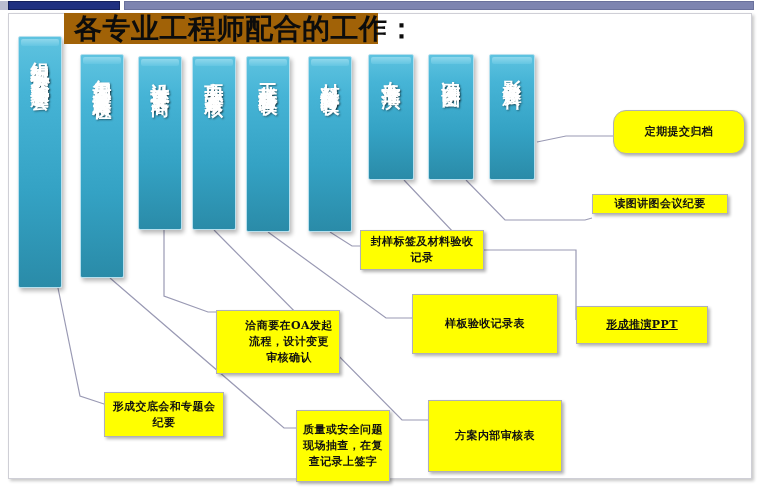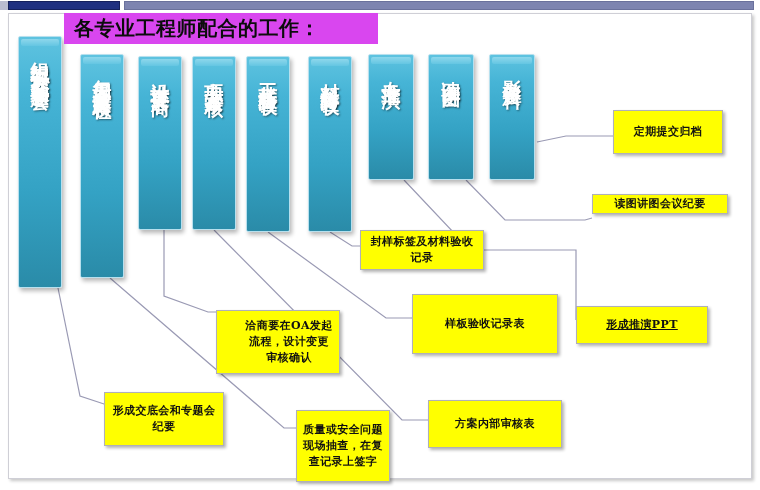--- a/index.html
+++ b/index.html
@@ -25,23 +25,23 @@
   
   .frame{
     position:absolute;left:8px;top:13px;width:744px;height:466px;
     background:#ffffff;border:1px solid #cfcfd6;box-sizing:border-box;
     box-shadow:2px 2px 3px rgba(0,0,0,.22);
   }
 
   
   .title-banner{
     position:absolute;left:64px;top:13px;width:314px;height:31px;
-    background:#d946ef;display:flex;align-items:center;
+    background:#a16207;display:flex;align-items:center;
     padding-left:10px;box-sizing:border-box;
-    font-size:20px;font-weight:bold;color:#0c0c0c;letter-spacing:.5px;
+    font-size:28px;font-weight:bold;color:#0c0c0c;letter-spacing:.5px;
     font-family:"DejaVu Serif","Liberation Serif",serif;
     white-space:nowrap;
   }
 
   
   .pillar{
     position:absolute;box-sizing:border-box;
     background:linear-gradient(180deg,#5ec3e0 0%,#46b4d6 22%,#34a2c4 62%,#2a8ba8 100%);
     border:1px solid #b7e0ee;
     border-radius:2px;
@@ -143,31 +143,31 @@
   <div class="pillar" style="left:428px;top:54px;width:46px;height:126px;">
     <span class="ptxt">读图讲图</span>
   </div>
 
   <div class="pillar" style="left:489px;top:54px;width:46px;height:126px;">
     <span class="ptxt">影像资料</span>
   </div>
 
   <div class="title-banner">各专业工程师配合的工作：</div>
 
-  <div class="note" style="left:613px;top:110px;width:110px;height:44px;">定期提交归档</div>
+  <div class="note" style="left:613px;top:110px;width:132px;height:44px;border-radius:13px;">定期提交归档</div>
 
   <div class="note" style="left:592px;top:194px;width:136px;height:20px;">读图讲图会议纪要</div>
 
   <div class="note" style="left:360px;top:230px;width:124px;height:40px;">封样标签及材料验收记录</div>
 
   <div class="note" style="left:576px;top:306px;width:132px;height:38px;text-decoration:underline;">形成推演PPT</div>
 
   <div class="note" style="left:216px;top:310px;width:124px;height:64px;padding-left:27px;">洽商要在OA发起流程，设计变更审核确认</div>
 
   <div class="note" style="left:412px;top:294px;width:146px;height:60px;">样板验收记录表</div>
 
-  <div class="note" style="left:104px;top:392px;width:120px;height:54px;">形成交底会和专题会纪要</div>
+  <div class="note" style="left:104px;top:392px;width:120px;height:45px;">形成交底会和专题会纪要</div>
 
-  <div class="note" style="left:428px;top:400px;width:134px;height:48px;">方案内部审核表</div>
+  <div class="note" style="left:428px;top:400px;width:134px;height:72px;">方案内部审核表</div>
 
   <div class="note" style="left:296px;top:410px;width:94px;height:72px;">质量或安全问题现场抽查，在复查记录上签字</div>
 
 </div>
 
 </body></html>

